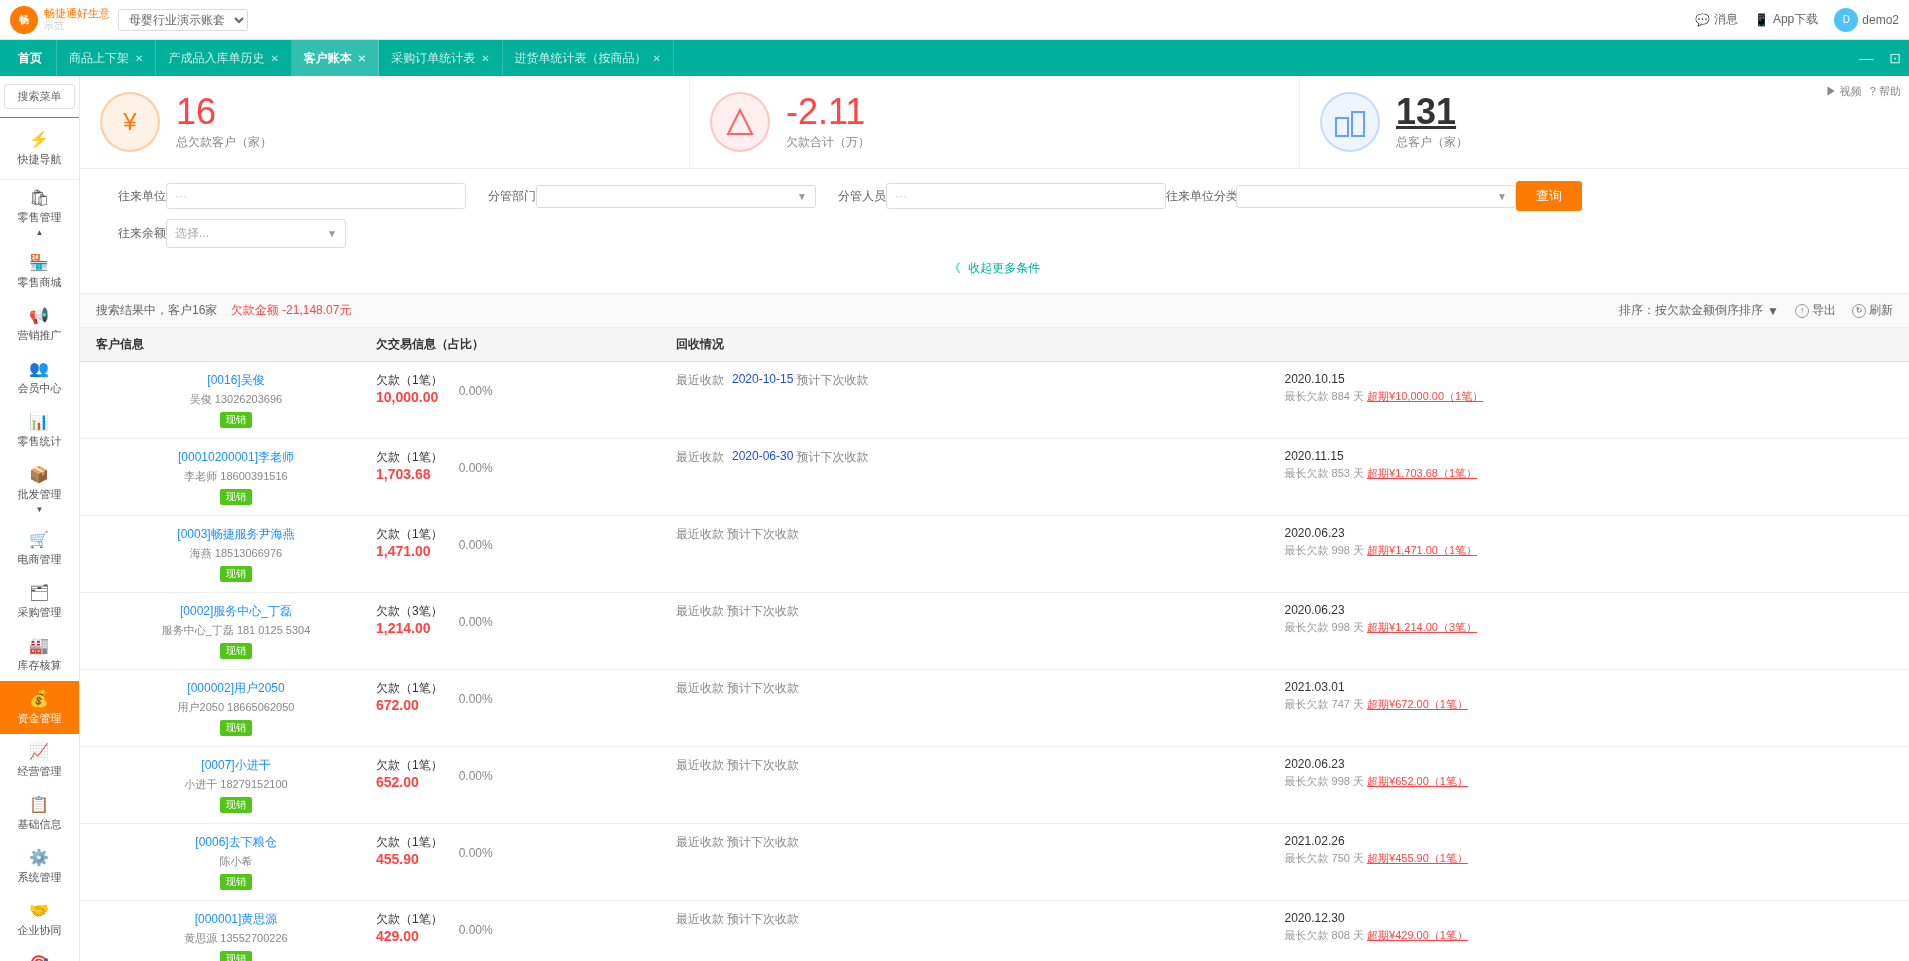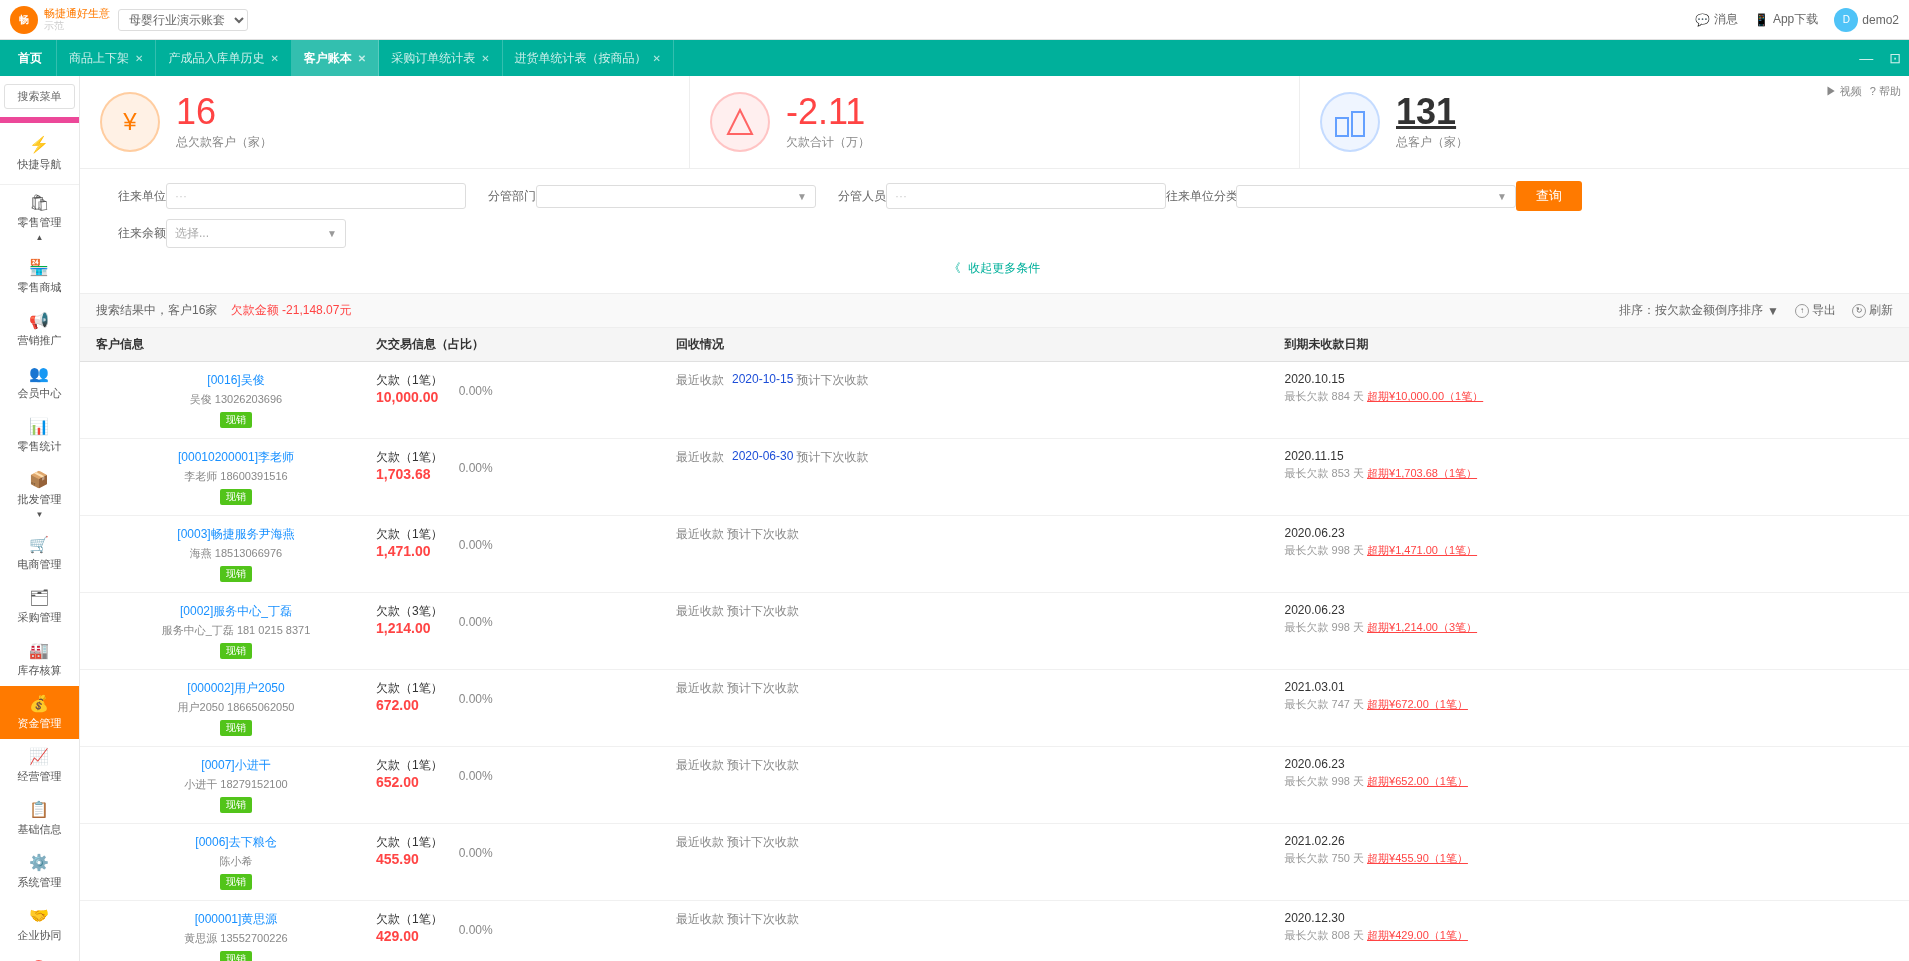--- a/index.html
+++ b/index.html
@@ -32,21 +32,21 @@
     .tab-close { font-size: 10px; color: rgba(255,255,255,0.7); }
     .tab-home { padding: 0 14px; font-size: 12px; color: #fff; font-weight: bold; }
     .tab-bar-right { margin-left: auto; display: flex; gap: 8px; }
     .tab-bar-btn { color: rgba(255,255,255,0.8); cursor: pointer; font-size: 14px; padding: 0 4px; }
 
     
     .main-layout { display: flex; flex: 1; overflow: hidden; }
 
     
     .sidebar { width: 80px; background: #fff; border-right: 1px solid #e8e8e8; display: flex; flex-direction: column; overflow-y: auto; flex-shrink: 0; }
-    .sidebar-search { padding: 8px 4px; border-bottom: 6px solid #ec4899; }
+    .sidebar-search { padding: 8px 4px; border-bottom: 1px solid #ec4899; }
     .sidebar-search-btn { width: 100%; background: none; border: 1px solid #e0e0e0; border-radius: 3px; padding: 4px; font-size: 11px; color: #666; cursor: pointer; text-align: center; }
     .sidebar-nav { padding: 4px 0; border-bottom: 1px solid #f0f0f0; }
     .sidebar-item { display: flex; flex-direction: column; align-items: center; padding: 8px 4px; cursor: pointer; font-size: 11px; color: #555; gap: 3px; }
     .sidebar-item.active { background: #ff7a00; color: #fff; }
     .sidebar-item .icon { font-size: 16px; }
     .sidebar-item .arrow { font-size: 8px; }
 
     
     .content { flex: 1; overflow-y: auto; background: #f5f5f5; }
 
@@ -347,21 +347,20 @@
           <span>刷新</span>
         </div>
       </div>
     </div>
 
     <div class="data-table">
       <div class="table-header">
         <div>客户信息</div>
         <div>欠交易信息（占比）</div>
         <div>回收情况</div>
-        <div>到期未收款日期</div>
       </div>
 
       <div class="table-row">
         <div class="customer-info">
           <a class="customer-name">[0016]吴俊</a>
           <span class="customer-phone">吴俊 13026203696</span>
           <span class="customer-tag">现销</span>
         </div>
         <div class="debt-info">
           <div class="debt-row-container">
@@ -442,21 +441,21 @@
         </div>
         <div class="due-info">
           <span class="due-date">2020.06.23</span>
           <span class="due-overdue">最长欠款 998 天 <span class="overdue-link">超期¥1,471.00（1笔）</span></span>
         </div>
       </div>
 
       <div class="table-row">
         <div class="customer-info">
           <a class="customer-name">[0002]服务中心_丁磊</a>
-          <span class="customer-phone">服务中心_丁磊 181 0215 8371</span>
+          <span class="customer-phone">服务中心_丁磊 181 0125 5304</span>
           <span class="customer-tag">现销</span>
         </div>
         <div class="debt-info">
           <div class="debt-row-container">
             <div>
               <span class="debt-count">欠款（3笔）</span><br>
               <span class="debt-amount">1,214.00</span>
             </div>
             <span class="debt-percent">0.00%</span>
           </div>

